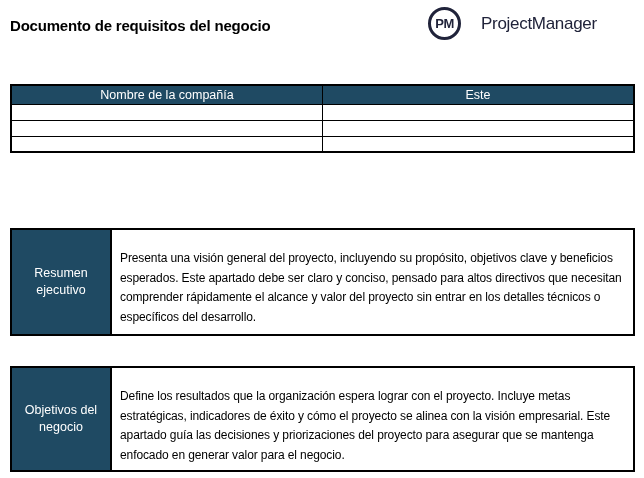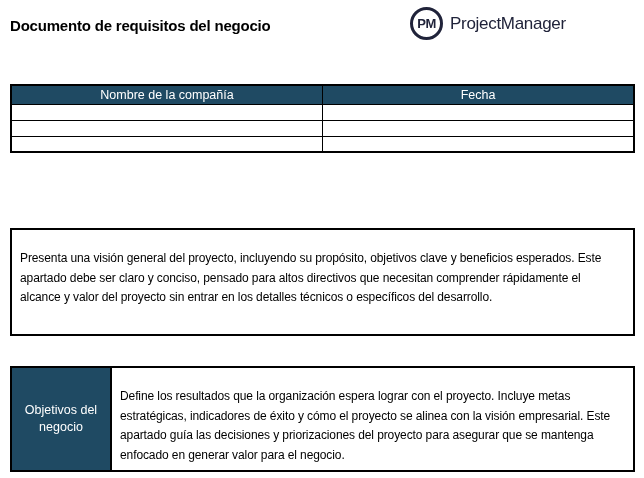--- a/index.html
+++ b/index.html
@@ -11,22 +11,22 @@
   }
   .page { position:relative; width:644px; height:478px; background:#fff; overflow:hidden;border-radius:21px; }
 
   
   .doc-title {
     position:absolute; left:10px; top:17px;
     font-size:15px; font-weight:700; letter-spacing:-0.2px; color:#000;
     white-space:nowrap;
   }
   .logo {
-    position:absolute; left:410px; top:7px;
-    display:flex; align-items:center; gap:7px;
+    position:absolute; left:428px; top:7px;
+    display:flex; align-items:center; gap:20px;
   }
   .logo-circle {
     width:33px; height:33px; border:3px solid #20233A; border-radius:50%;
     display:flex; align-items:center; justify-content:center;
     font-weight:700; font-size:13px; color:#20233A; letter-spacing:-0.5px;
   }
   .logo-name {
     font-size:17px; font-weight:400; color:#20233A; letter-spacing:-0.3px;
     white-space:nowrap;
   }
@@ -80,38 +80,39 @@
 
   <div class="logo">
     <div class="logo-circle">PM</div>
     <div class="logo-name">ProjectManager</div>
   </div>
 
   <table class="info">
     <tbody>
       <tr>
         <td class="hdr">Nombre de la compañía</td>
-        <td class="hdr">Fecha</td>
+        <td class="hdr">Este</td>
       </tr>
       <tr>
         <td class="val"></td>
         <td class="val"></td>
       </tr>
       <tr>
         <td class="val"></td>
         <td class="val"></td>
       </tr>
       <tr>
         <td class="val"></td>
         <td class="val"></td>
       </tr>
     </tbody>
   </table>
 
   <div class="section section-1">
+    <div class="section-label">Resumen ejecutivo</div>
     <div class="section-body">Presenta una visión general del proyecto, incluyendo su propósito, objetivos clave y beneficios esperados. Este apartado debe ser claro y conciso, pensado para altos directivos que necesitan comprender rápidamente el alcance y valor del proyecto sin entrar en los detalles técnicos o específicos del desarrollo.</div>
   </div>
 
   <div class="section section-2">
     <div class="section-label">Objetivos del negocio</div>
     <div class="section-body">Define los resultados que la organización espera lograr con el proyecto. Incluye metas estratégicas, indicadores de éxito y cómo el proyecto se alinea con la visión empresarial. Este apartado guía las decisiones y priorizaciones del proyecto para asegurar que se mantenga enfocado en generar valor para el negocio.</div>
   </div>
 
 </div>
 

